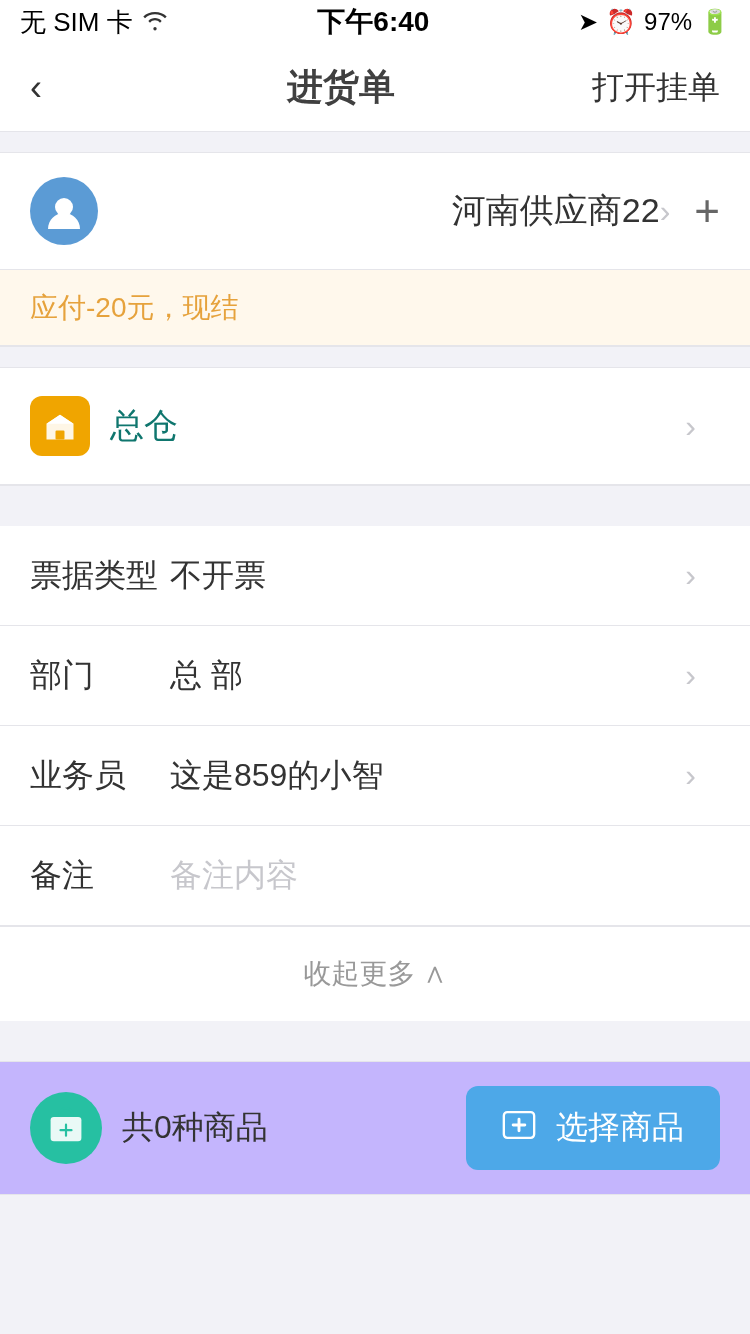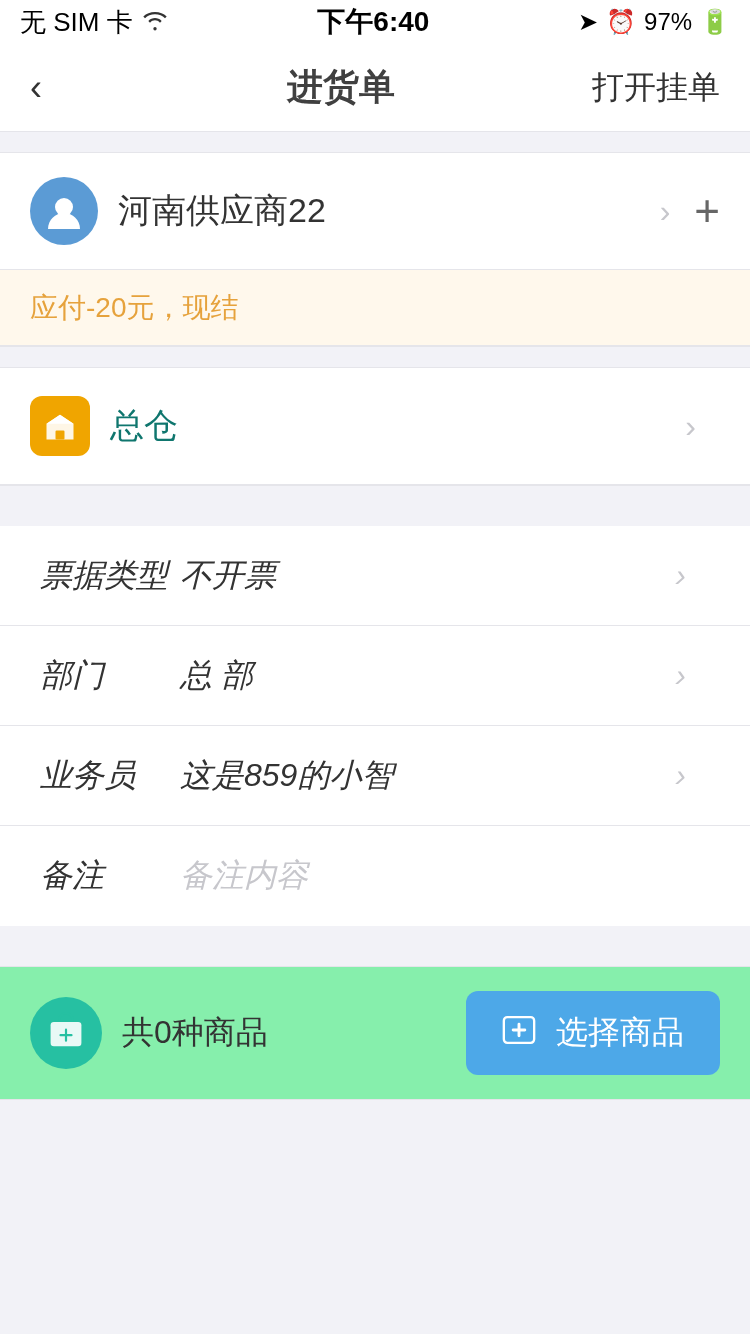--- a/index.html
+++ b/index.html
@@ -84,20 +84,21 @@
       align-items: center;
       justify-content: center;
       margin-right: 20px;
       flex-shrink: 0;
     }
     .supplier-avatar svg { width: 40px; height: 40px; }
     .supplier-name {
       flex: 1;
       font-size: 34px;
       color: #333;
+      text-align: right;
     }
     .chevron-right {
       color: #c7c7cc;
       font-size: 32px;
       margin-right: 24px;
     }
     .add-btn {
       font-size: 44px;
       color: #666;
       cursor: pointer;
@@ -141,25 +142,24 @@
     }
 
     
     .form-section {
       background: #fff;
       margin-top: 20px;
     }
     .form-row {
       display: flex;
       align-items: center;
-      padding: 0 40px;
+      padding: 0 30px;
       height: 100px;
       border-bottom: 1px solid #e5e5ea;
       background: #fff;
-      font-style: italic;
     }
     .form-row:last-child {
       border-bottom: none;
     }
     .form-label {
       width: 140px;
       font-size: 32px;
       color: #333;
       flex-shrink: 0;
     }
@@ -181,21 +181,21 @@
       padding: 28px 30px;
       border-top: 1px solid #e5e5ea;
     }
     .collapse-text {
       font-size: 28px;
       color: #999;
     }
 
     
     .bottom-bar {
-      background: #86efac;
+      background: #c4b5fd;
       margin-top: 20px;
       display: flex;
       align-items: center;
       padding: 24px 30px;
       border-top: 1px solid #e5e5ea;
       border-bottom: 1px solid #e5e5ea;
     }
     .product-icon {
       width: 72px;
       height: 72px;
@@ -309,20 +309,23 @@
     <div class="form-label">业务员</div>
     <div class="form-value">这是859的小智</div>
     <div class="chevron-right">›</div>
   </div>
 
   <div class="form-row">
     <div class="form-label">备注</div>
     <div class="form-value placeholder">备注内容</div>
   </div>
 
+  <div class="collapse-row">
+    <span class="collapse-text">收起更多 ∧</span>
+  </div>
 </div>
 
 <div class="section-gap"></div>
 
 <div class="bottom-bar">
   <div class="product-icon">
     <svg viewBox="0 0 40 40" fill="none" xmlns="http://www.w3.org/2000/svg" width="44" height="44">
       <rect x="6" y="10" width="28" height="22" rx="3" fill="#fff" opacity="0.9"></rect>
       <path d="M14 10v-2a6 6 0 0112 0v2" stroke="#26c0a2" stroke-width="2" fill="none"></path>
       <path d="M15 22h10M20 17v10" stroke="#26c0a2" stroke-width="2" stroke-linecap="round"></path>

